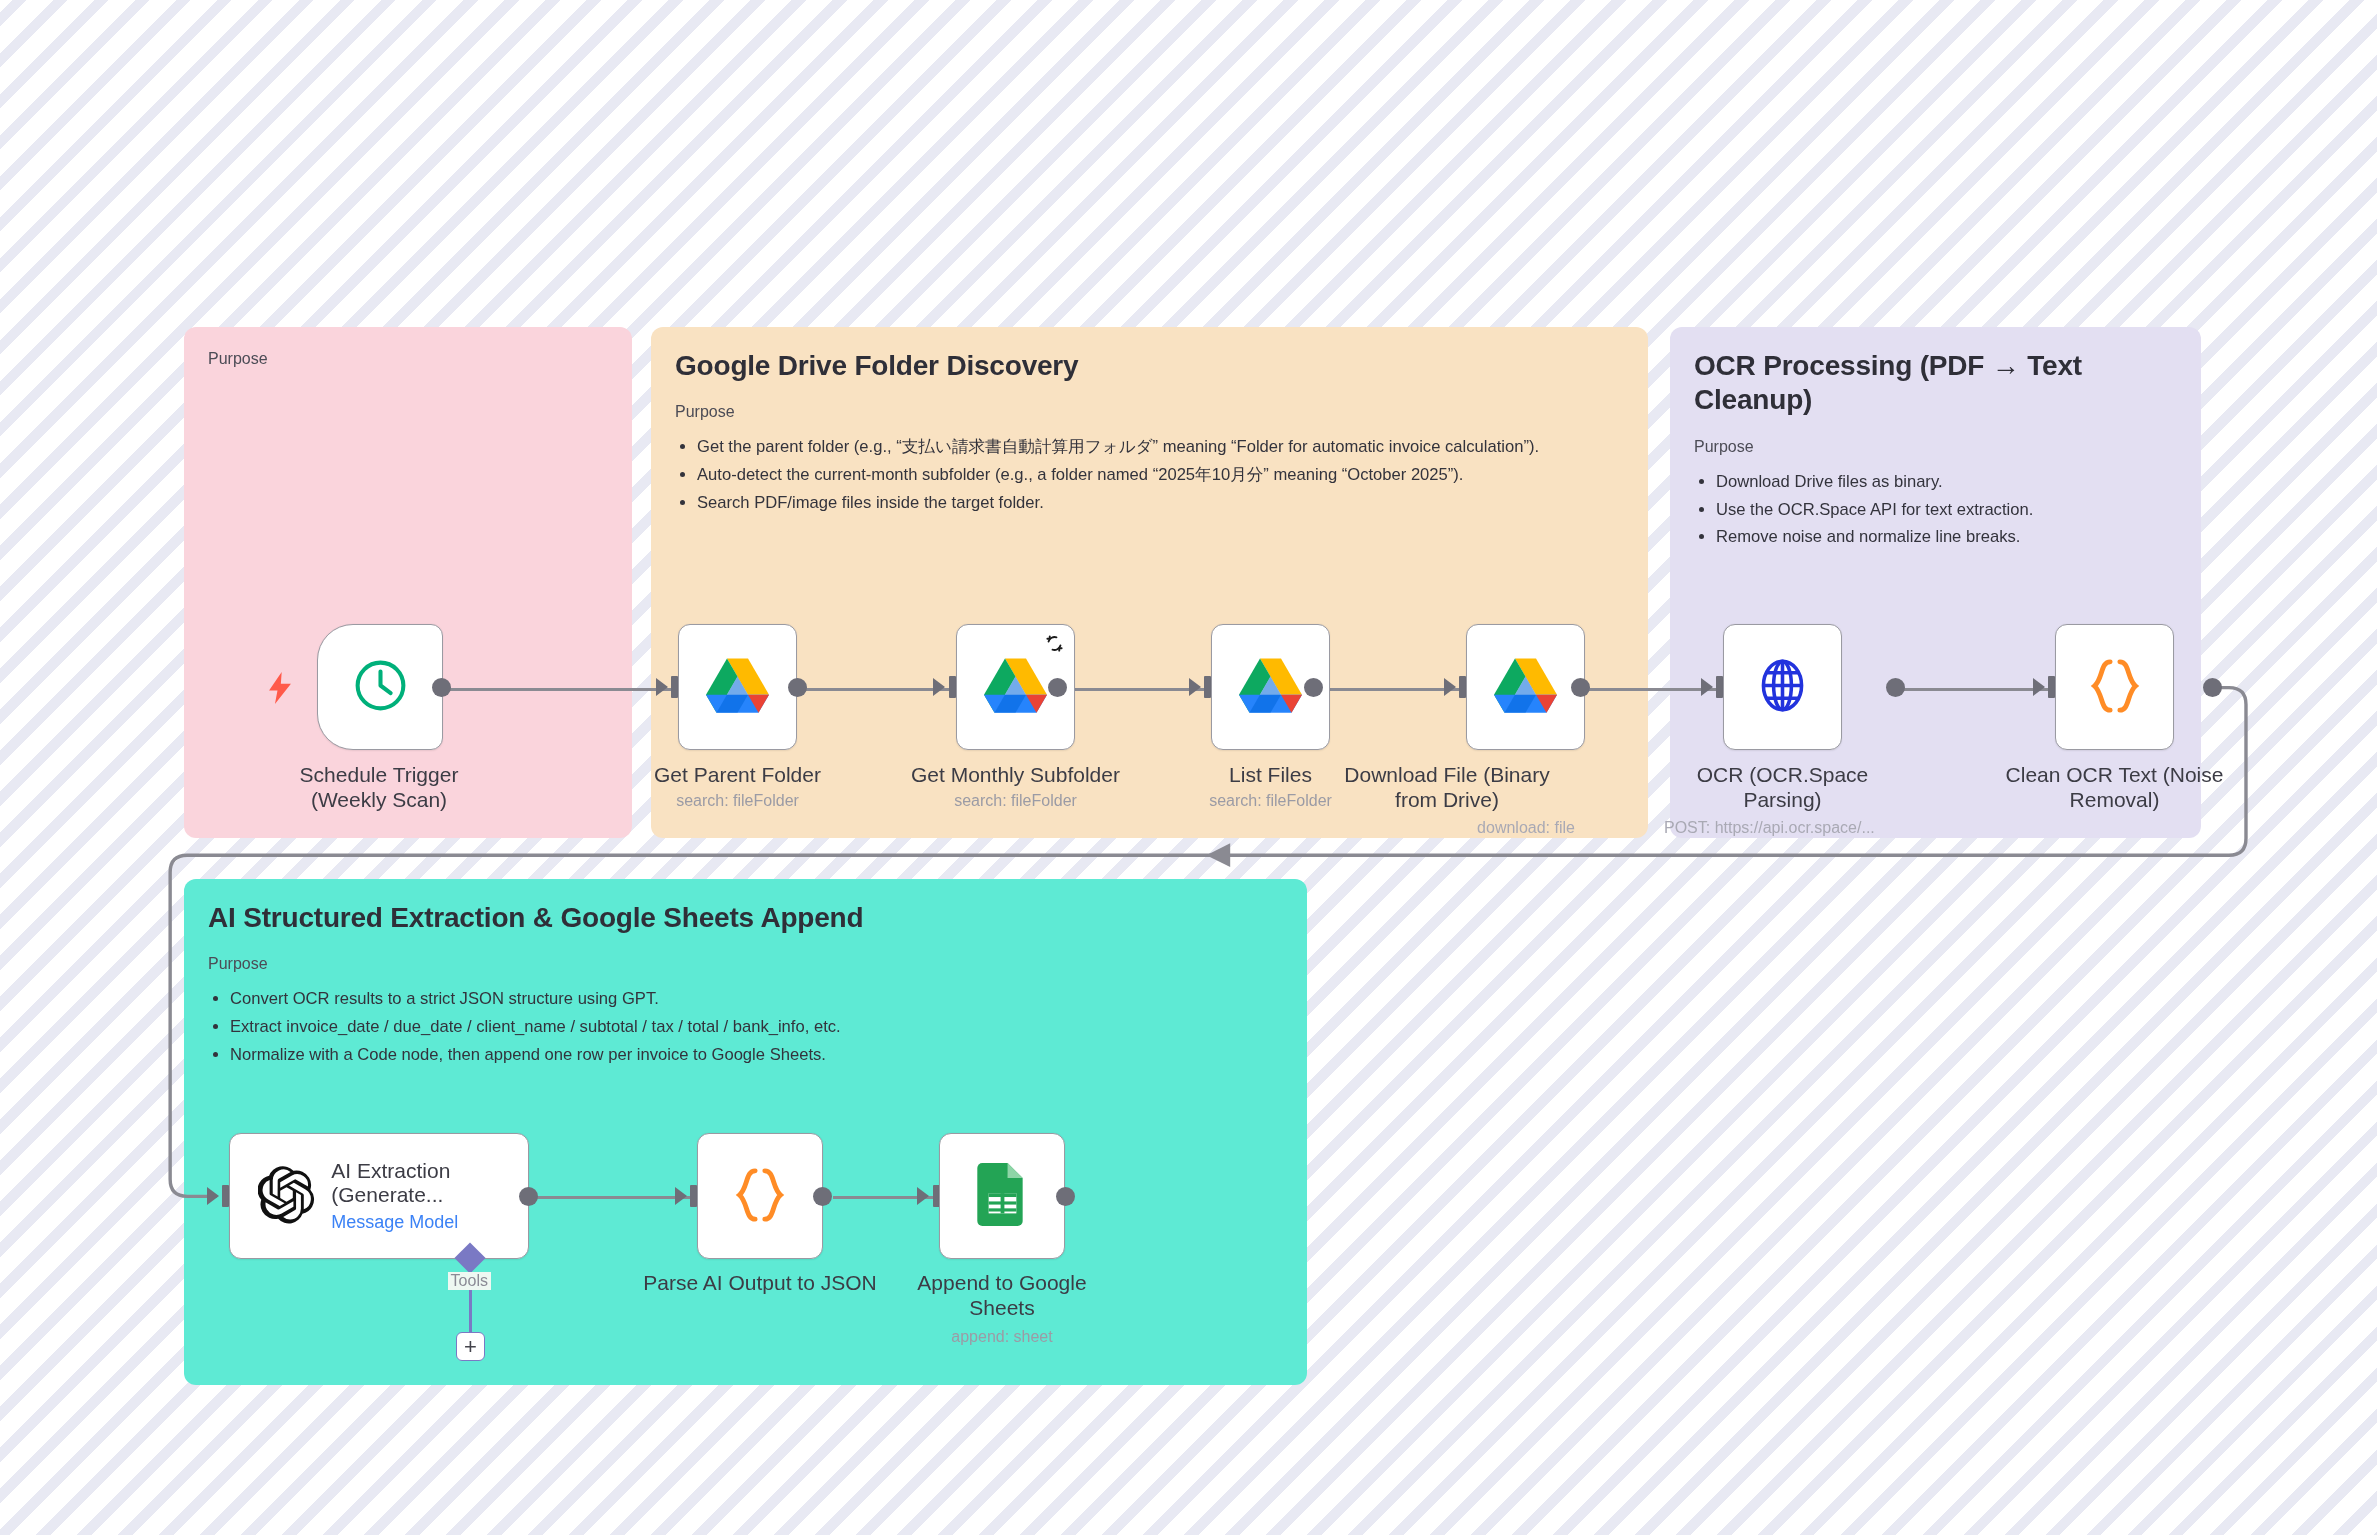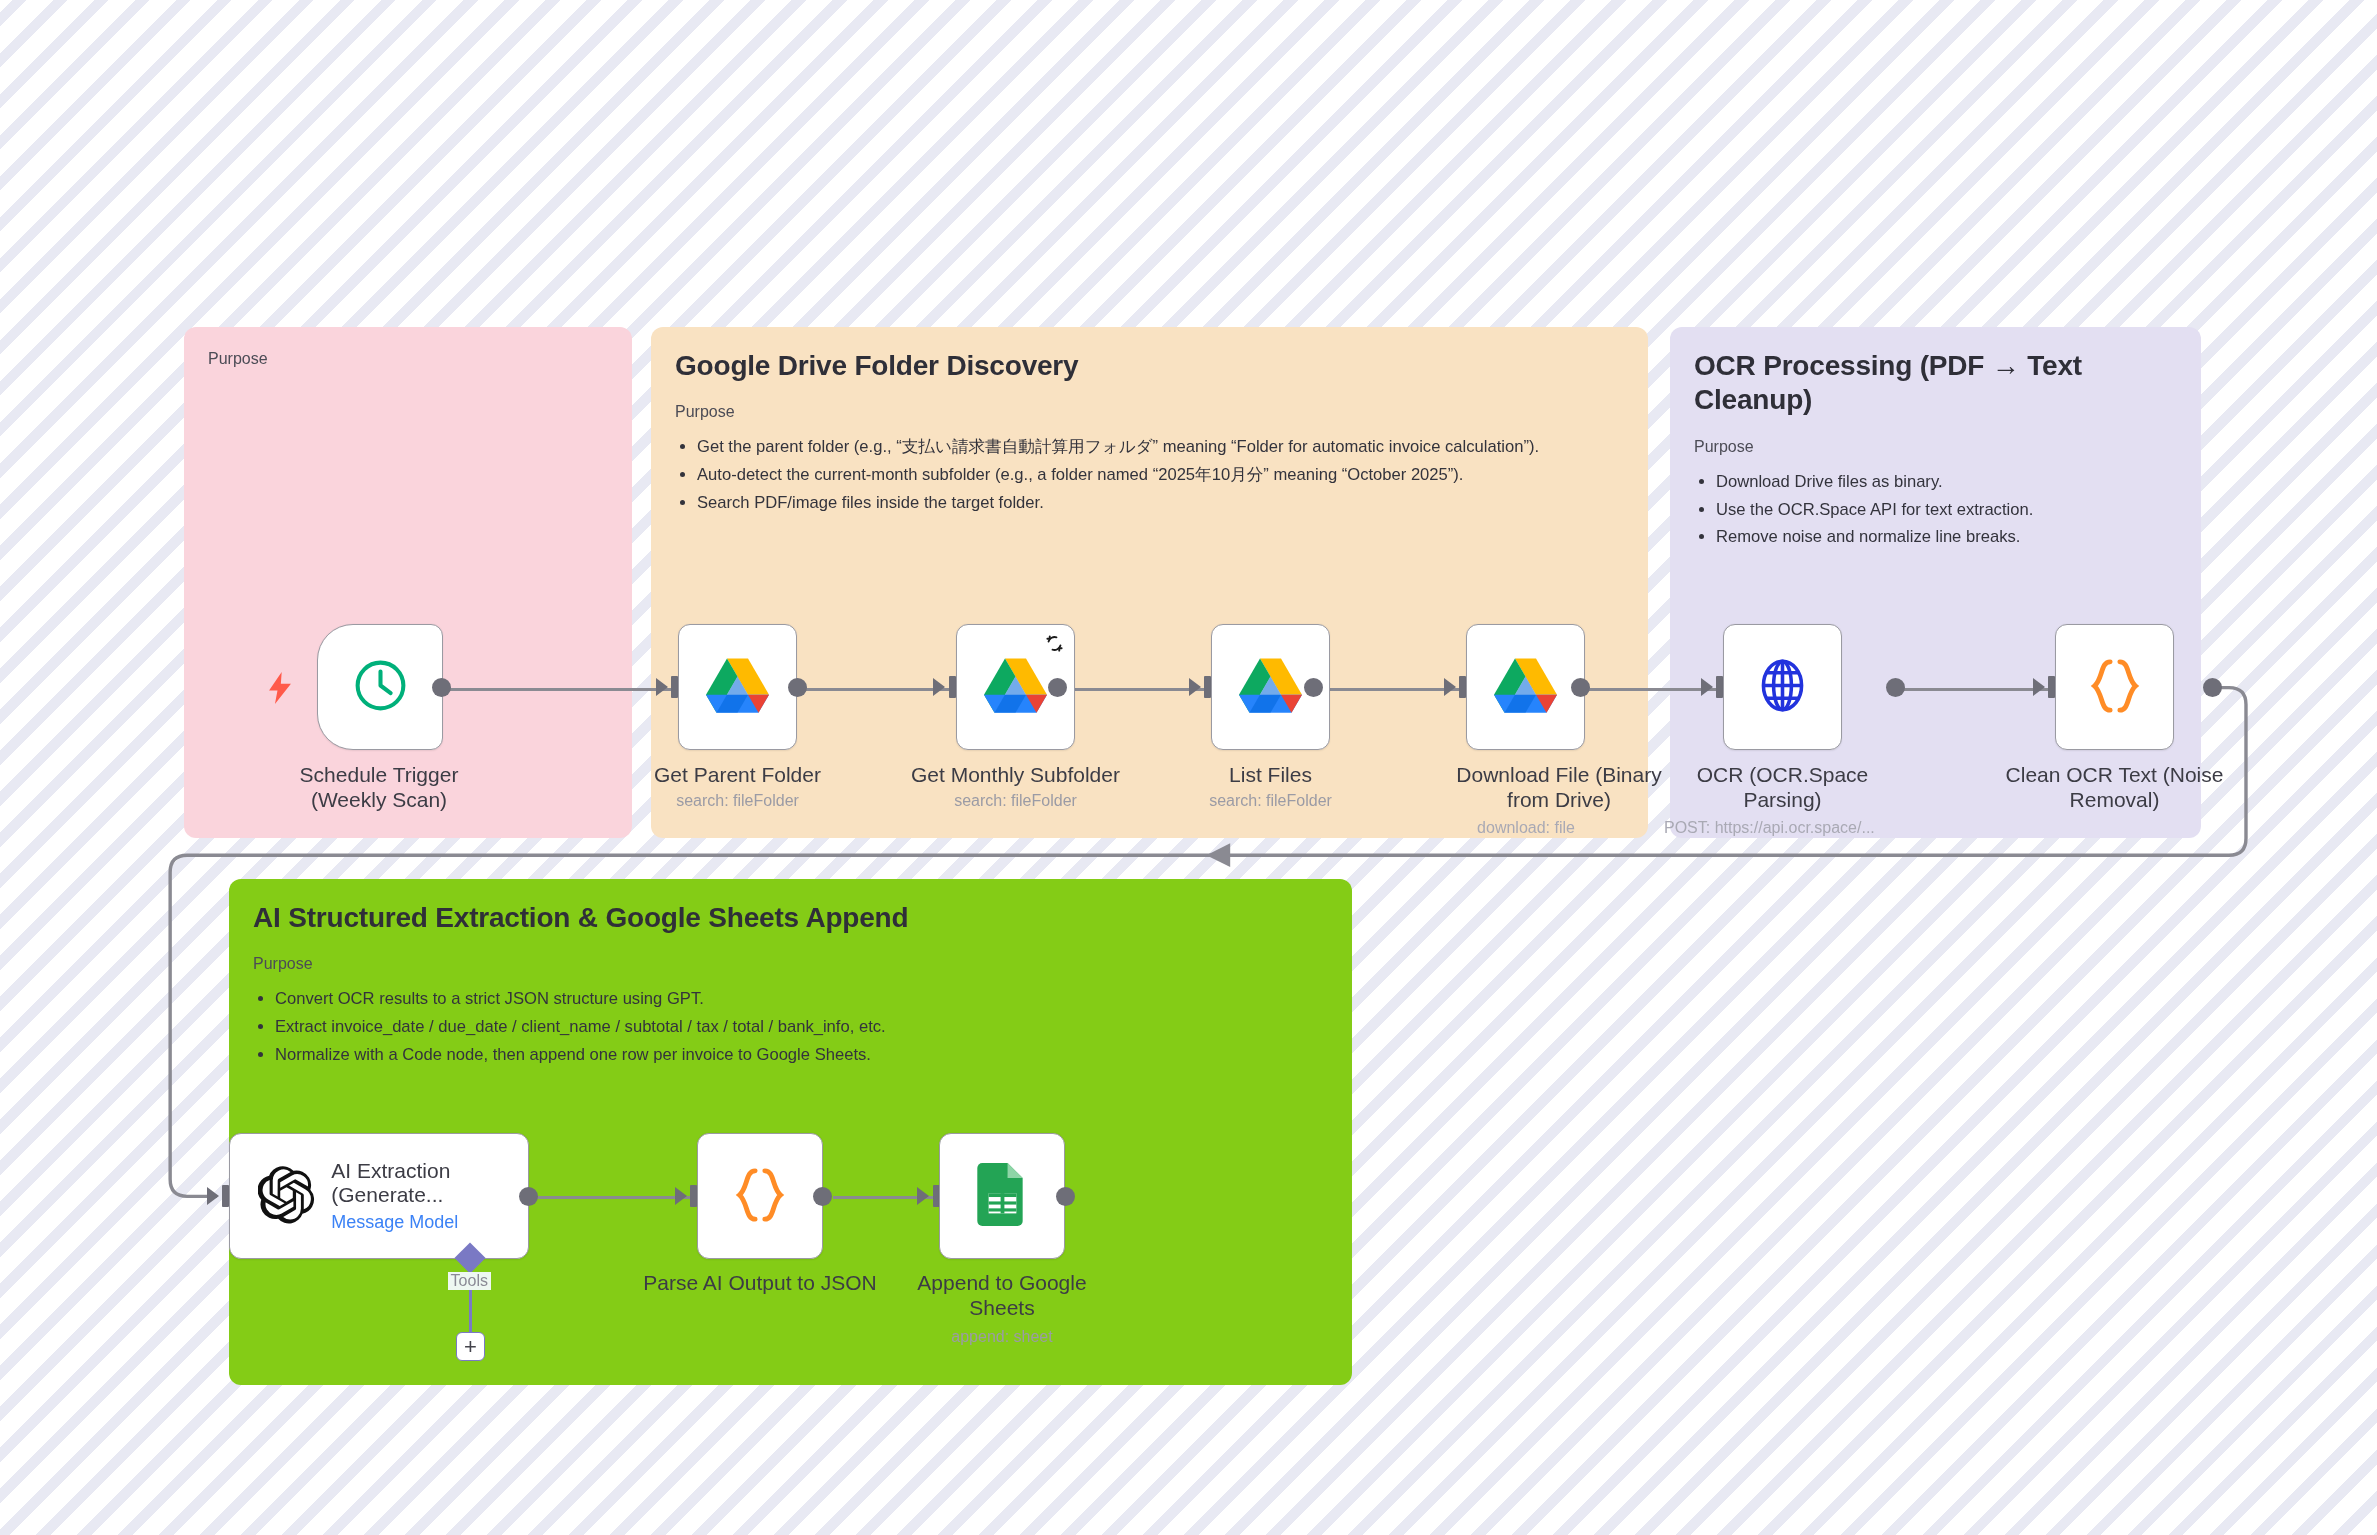--- a/index.html
+++ b/index.html
@@ -56,21 +56,21 @@
     padding-left: 22px;
     font-size: 16.6px;
     color: #33333c;
     line-height: 1.42;
   }
   .panel-list li { margin-bottom: 4.3px; }
 
   .panel-pink   { background: #fad4dc; }
   .panel-orange { background: #f9e2c2; }
   .panel-purple { background: #e3dff2; }
-  .panel-green  { background: #84cc16; margin-left: 45px; }
+  .panel-green  { background: #5eead4; }
 
   
   .node {
     position: absolute;
     background: #ffffff;
     border: 1.7px solid #9a9aa2;
     border-radius: 12px;
     box-sizing: border-box;
     display: flex;
     align-items: center;
@@ -338,21 +338,21 @@
       <svg width="63" height="56" viewBox="0 0 87 76">
         <polygon points="29,0 58,0 87,50 58,50" fill="#ffba00"></polygon>
         <polygon points="29,0 0,50 14.5,75 43.5,25" fill="#0da960"></polygon>
         <polygon points="0,50 14.5,75 72.5,75 87,50" fill="#2684fc"></polygon>
         <polygon points="14.5,75 43.5,25 58,50 43.5,75" fill="#0066da" opacity="0.55"></polygon>
         <polygon points="72.5,75 87,50 58,50" fill="#ea4335"></polygon>
       </svg>
     </span>
   </div>
   <div class="port-out" style="left:1571px; top:678px;"></div>
-  <div class="node-caption" style="left:1440px; top:762px; width:238px;">Download File (Binary from Drive)</div>
+  <div class="node-caption" style="left:1328px; top:762px; width:238px;">Download File (Binary from Drive)</div>
   <div class="node-sub faint" style="left:1407px; top:818px; width:238px;">download: file</div>
 
   <div class="port-in-bar" style="left:1716px; top:676px;"></div>
   <div class="port-in" style="left:1701px; top:678px;"></div>
   <div class="node" style="left:1723px; top:624px; width:119px; height:126px;">
     <span>
       <svg width="61" height="61" viewBox="0 0 48 48">
         <ellipse cx="24" cy="24" rx="15" ry="19" fill="none" stroke="#2233dd" stroke-width="2.8"></ellipse>
         <ellipse cx="24" cy="24" rx="7" ry="19" fill="none" stroke="#2233dd" stroke-width="2.8"></ellipse>
         <line x1="9" y1="24" x2="39" y2="24" stroke="#2233dd" stroke-width="2.8"></line>

